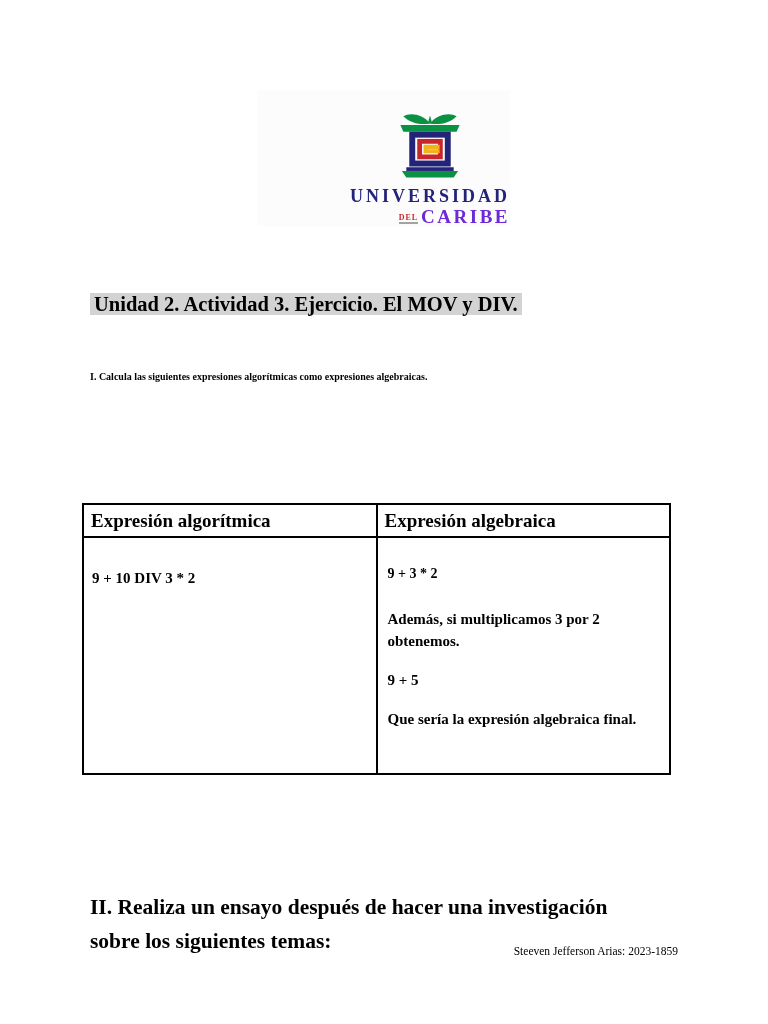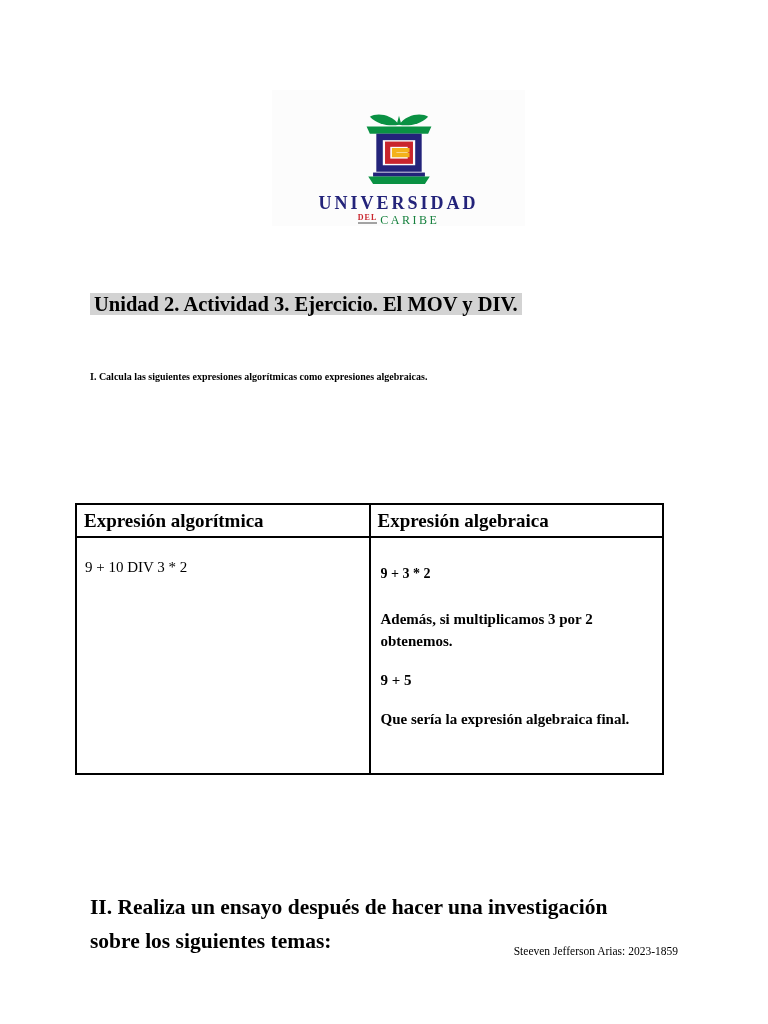--- a/index.html
+++ b/index.html
@@ -11,40 +11,40 @@
   }
   .page {
     position: relative;
     width: 768px; height: 1024px;
     background: #ffffff;
     overflow: hidden;
   }
 
   
   .logo-box {
-    position: absolute; left: 272px; top: 90px;
+    position: absolute; left: 257px; top: 90px;
     width: 253px; height: 136px;
     background: #fcfcfc;
-    display: flex; flex-direction: column; align-items: center;
+    display: flex; flex-direction: column; align-items: flex-end;
   }
   .emblem { margin-top: 21px; display: block; }
   .logo-university {
     margin-top: 2px;
     font-size: 18px; font-weight: bold; letter-spacing: 3px;
     color: #23237a; line-height: 1;
   }
   .logo-line2 { display: flex; align-items: flex-end; line-height: 1; margin-top: 2px; }
   .logo-del {
     font-size: 8px; font-weight: bold; color: #c9252d;
     border-bottom: 2px solid #a3a3a3; letter-spacing: 1px;
     margin-right: 3px; margin-bottom: 2px;
   }
   .logo-caribe {
-    font-size: 12px; font-weight: normal; letter-spacing: 2.5px;
-    color: #15803d;
+    font-size: 19px; font-weight: bold; letter-spacing: 2.5px;
+    color: #6d28d9;
   }
 
   
   .hl { background: #d3d3d3; padding: 0 4px; }
 
   .doc-title {
     position: absolute; left: 90px; top: 291px;
     font-size: 20.5px; font-weight: bold;
     line-height: 1.3;
   }
@@ -52,37 +52,37 @@
     position: absolute; left: 90px; top: 369px; width: 525px;
     font-size: 10px; font-weight: bold; line-height: 1.65;
   }
   .exercise-heading {
     position: absolute; left: 90px; top: 459px; width: 589px;
     text-align: center; font-size: 20px; font-weight: bold;
   }
 
   
   .doc-table {
-    position: absolute; left: 75px; top: 503px;
+    position: absolute; left: 82px; top: 503px;
     width: 589px; height: 272px;
     border-collapse: collapse; table-layout: fixed;
   }
   .doc-table th, .doc-table td {
     border: 2px solid #000000;
   }
   .doc-table th {
     width: 50%;
     text-align: left; vertical-align: middle;
     font-size: 19px; font-weight: bold;
     padding: 2px 7px; height: 27px;
   }
   .doc-table td { vertical-align: top; }
   .cell-algorithmic {
-    font-size: 15px; font-weight: normal;
-    padding: 21px 8px 8px 8px;
+    font-size: 15px; font-weight: bold;
+    padding: 32px 8px 8px 8px;
     margin-top: 17px;
   }
   .cell-algebraic { padding: 6px 10px 8px 10px; }
   .cell-algebraic p { margin: 0; font-weight: bold; }
   .step-main  { margin-top: 22px !important; font-size: 14px; }
   .step-note  { margin-top: 27px !important; font-size: 15px; line-height: 1.45; }
   .step-result{ margin-top: 19px !important; font-size: 15px; }
   .step-final { margin-top: 20px !important; font-size: 15px; line-height: 1.45; }
 
   .section2 {

